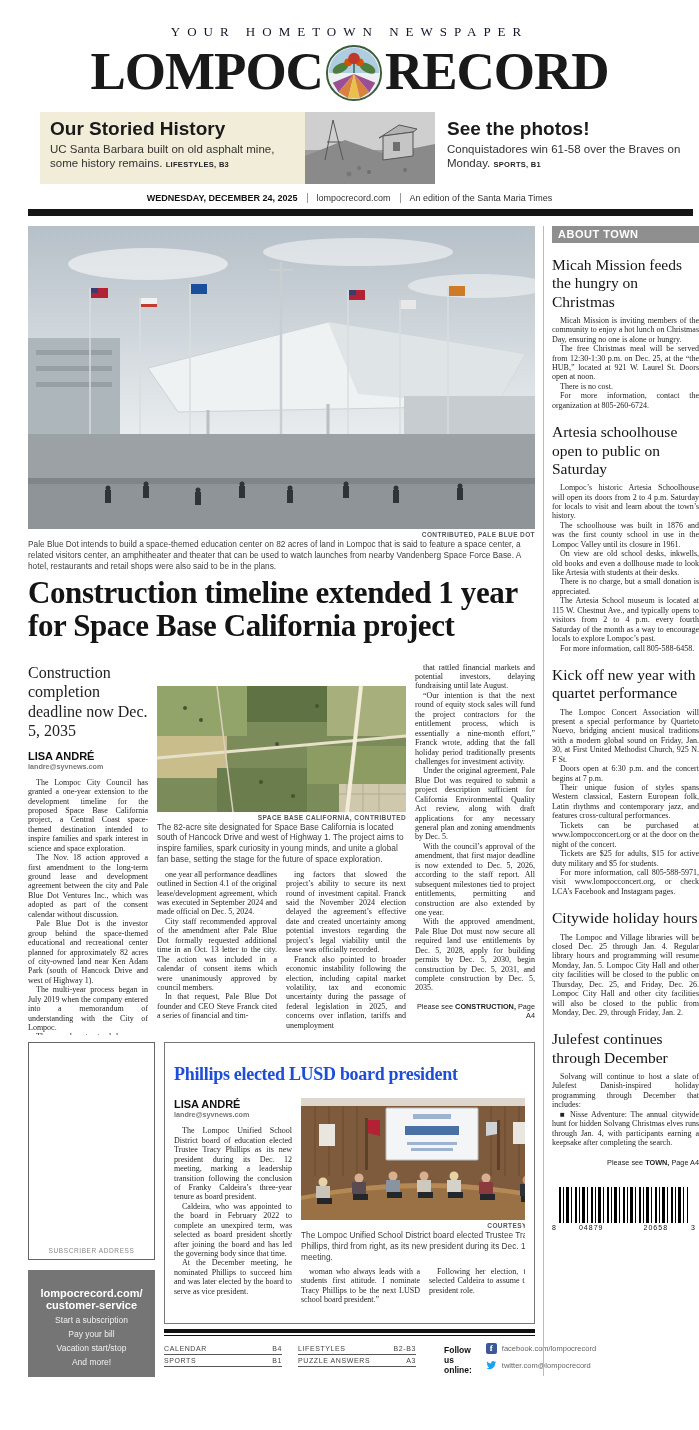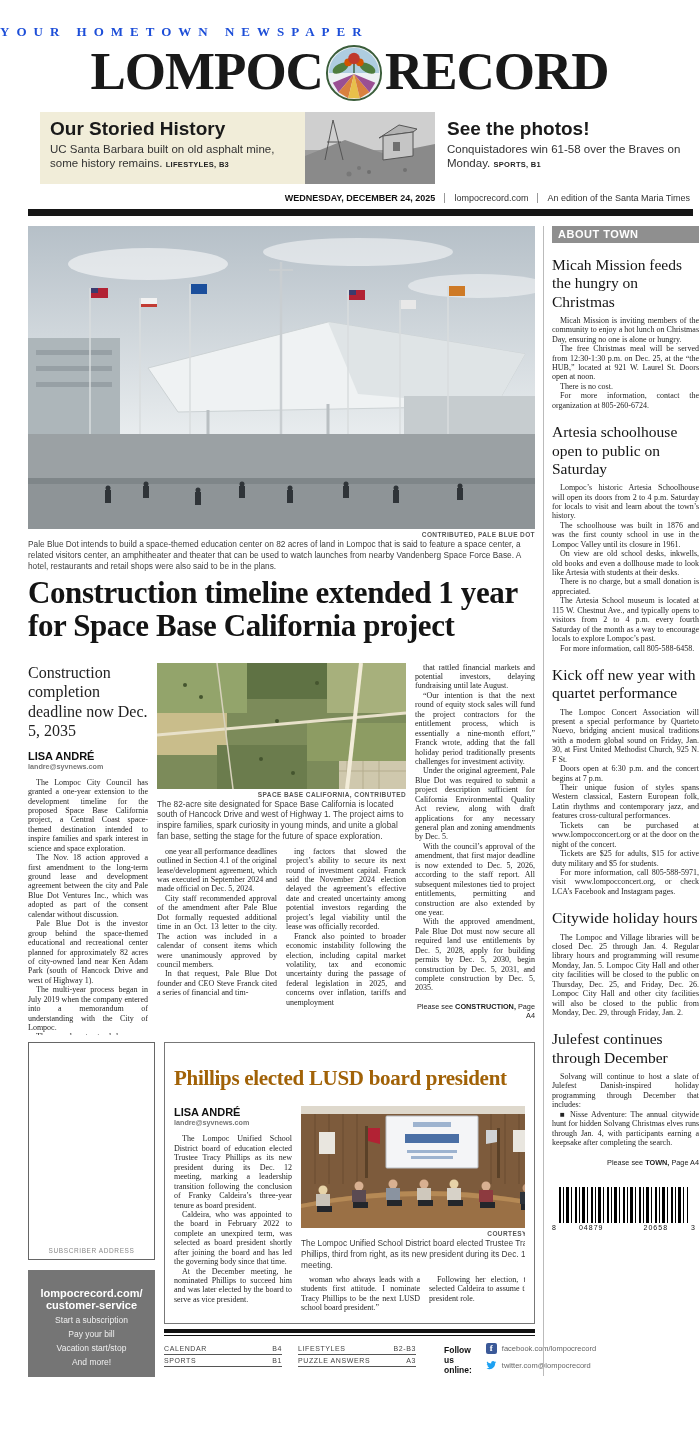--- a/index.html
+++ b/index.html
@@ -1,70 +1,70 @@
 <!DOCTYPE html>
 <html lang="en"><head>
 <meta charset="utf-8">
 <style>
   html,body{margin:0;padding:0;background:#e8e8e8;}
   .page{width:699px;height:1430px;background:#fff;position:relative;overflow:hidden;
         font-family:"Liberation Serif",serif;color:#1c1c1c;}
   
-  .tagline{font-size:13px;letter-spacing:7px;padding-top:24px;color:#1d4ed8;font-weight:bold;}
+  .tagline{text-align:center;font-size:13px;letter-spacing:7px;padding-top:24px;color:#0f172a;}
   .masthead{display:flex;justify-content:center;align-items:center;margin-top:0;}
   .mast-word{font-weight:bold;font-size:53px;line-height:1;color:#191919;letter-spacing:-1px;}
   .mast-logo{margin:0 2px;position:relative;top:4px;}
   
   .teasers{margin:10px 6px 0 40px;display:flex;height:72px;}
   .teaser-left{background:#f1edd9;width:265px;padding:7px 10px;box-sizing:border-box;}
   .teaser-title{font-family:"Liberation Sans",sans-serif;font-weight:bold;font-size:19px;color:#1a1a1a;line-height:1;}
   .teaser-sub{font-family:"Liberation Sans",sans-serif;font-size:11.5px;color:#333;line-height:1.25;margin-top:4px;}
   .ref{font-size:7.5px;font-weight:bold;color:#222;letter-spacing:.3px;}
   .teaser-photo{width:130px;height:72px;flex:none;}
   .teaser-right{padding:7px 0 0 12px;flex:1;}
   
-  .dateline{text-align:right;font-family:"Liberation Sans",sans-serif;font-size:9px;color:#333;margin-top:9px;}
+  .dateline{text-align:center;font-family:"Liberation Sans",sans-serif;font-size:9px;color:#333;margin-top:9px;}
   .dateline .dt{font-weight:bold;color:#111;}
   .dateline span.seg{padding:0 9px;}
   .dateline span.seg + span.seg{border-left:1px solid #999;}
   .black-bar{height:7px;background:#161616;margin:6px 6px 0 28px;}
   
   .main{display:flex;margin:10px 6px 0 28px;}
   .main-left{width:507px;flex:none;}
   .sidebar{width:147px;flex:none;margin-left:8px;border-left:1px solid #bbb;padding-left:8px;box-sizing:content-box;overflow:hidden;height:1150px;}
   
   .photo{display:block;width:100%;}
   .credit{font-family:"Liberation Sans",sans-serif;font-size:6.5px;font-weight:bold;color:#555;text-align:right;letter-spacing:.4px;margin-top:2px;}
   .caption{font-family:"Liberation Sans",sans-serif;font-size:8.3px;color:#3d3d3d;line-height:1.3;margin-top:1px;text-align:left;}
   .headline1{font-weight:bold;font-size:31px;line-height:1.04;letter-spacing:-.4px;color:#141414;margin-top:6px;}
   
   .article{display:flex;gap:9px;margin-top:9px;height:372px;overflow:hidden;}
   .col{width:120px;flex:none;overflow:hidden;}
-  .colmid{width:249px;flex:none;overflow:hidden;}
+  .colmid{width:249px;flex:none;overflow:hidden;margin-top:23px;}
   .deck{font-size:16px;line-height:1.22;color:#222;margin-bottom:9px;}
   .byline{font-family:"Liberation Sans",sans-serif;font-size:11px;font-weight:bold;color:#111;}
   .byline-email{font-family:"Liberation Sans",sans-serif;font-size:7.2px;font-weight:bold;color:#777;margin-bottom:7px;}
   .body-text{font-size:8px;line-height:1.18;text-align:justify;color:#242424;}
   .para{text-indent:8px;margin:0;}
   .jump{font-family:"Liberation Sans",sans-serif;font-size:7.3px;color:#222;text-align:right;margin-top:9px;}
   .subcols{display:flex;gap:9px;margin-top:5px;overflow:hidden;}
   .subcols .col{width:120px;}
   
   .bottom-row{display:flex;margin-top:7px;}
   .leftstack{width:127px;flex:none;margin-right:9px;}
   .addr-box{border:1px solid #666;height:216px;position:relative;background:#fff;}
   .addr-label{position:absolute;bottom:5px;width:100%;text-align:center;font-family:"Liberation Sans",sans-serif;
               font-size:6.5px;color:#888;letter-spacing:.6px;}
   .subbox{background:#757575;color:#fff;text-align:center;margin-top:10px;padding:12px 6px 10px;font-family:"Liberation Sans",sans-serif;}
   .subbox-h{font-size:13.5px;font-weight:bold;line-height:1.12;letter-spacing:.2px;}
   .subbox-url{font-size:11px;font-weight:bold;margin-top:5px;line-height:1.12;}
   .subbox-item{font-size:8.5px;margin-top:4px;color:#efefef;}
   .rightbottom{width:371px;flex:none;}
   .phillips{border:1px solid #777;padding:7px 9px 6px;height:282px;box-sizing:border-box;overflow:hidden;}
-  .headline2{font-weight:bold;font-size:21px;line-height:1.05;letter-spacing:-.3px;color:#a16207;}
+  .headline2{font-weight:bold;font-size:18px;line-height:1.05;letter-spacing:-.3px;color:#1d4ed8;}
   .ph-cols{display:flex;gap:9px;margin-top:7px;height:238px;overflow:hidden;}
   .ph-col1{width:118px;flex:none;overflow:hidden;}
   .ph-mid{width:247px;flex:none;overflow:hidden;}
   .ph-sub{display:flex;gap:9px;margin-top:4px;overflow:hidden;}
   .ph-sub .c{width:119px;flex:none;overflow:hidden;}
   
   .foot-bar{margin-top:5px;height:7px;border-top:4px solid #111;border-bottom:1px solid #111;box-sizing:border-box;}
   .foot-row{display:flex;margin-top:7px;align-items:flex-start;}
   .index{display:flex;gap:16px;}
   .idx-col{width:118px;}

